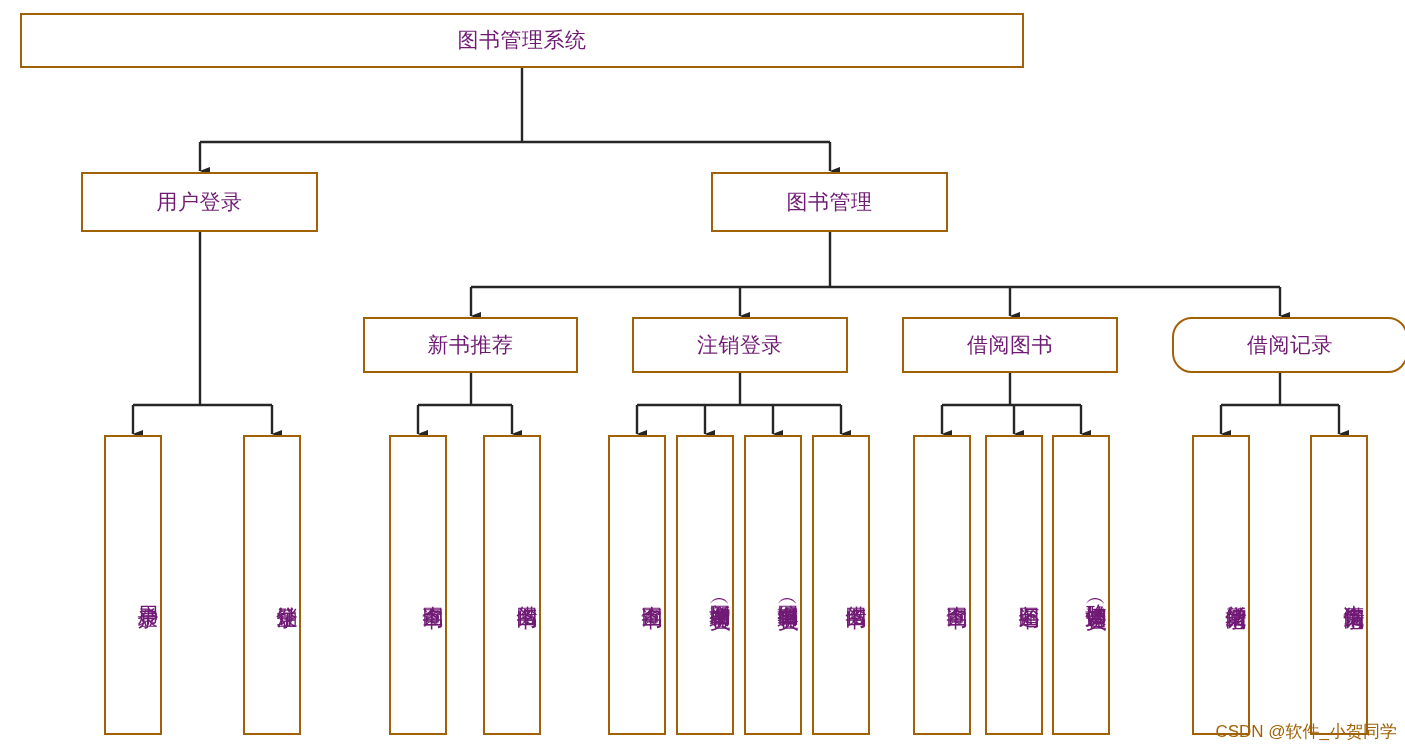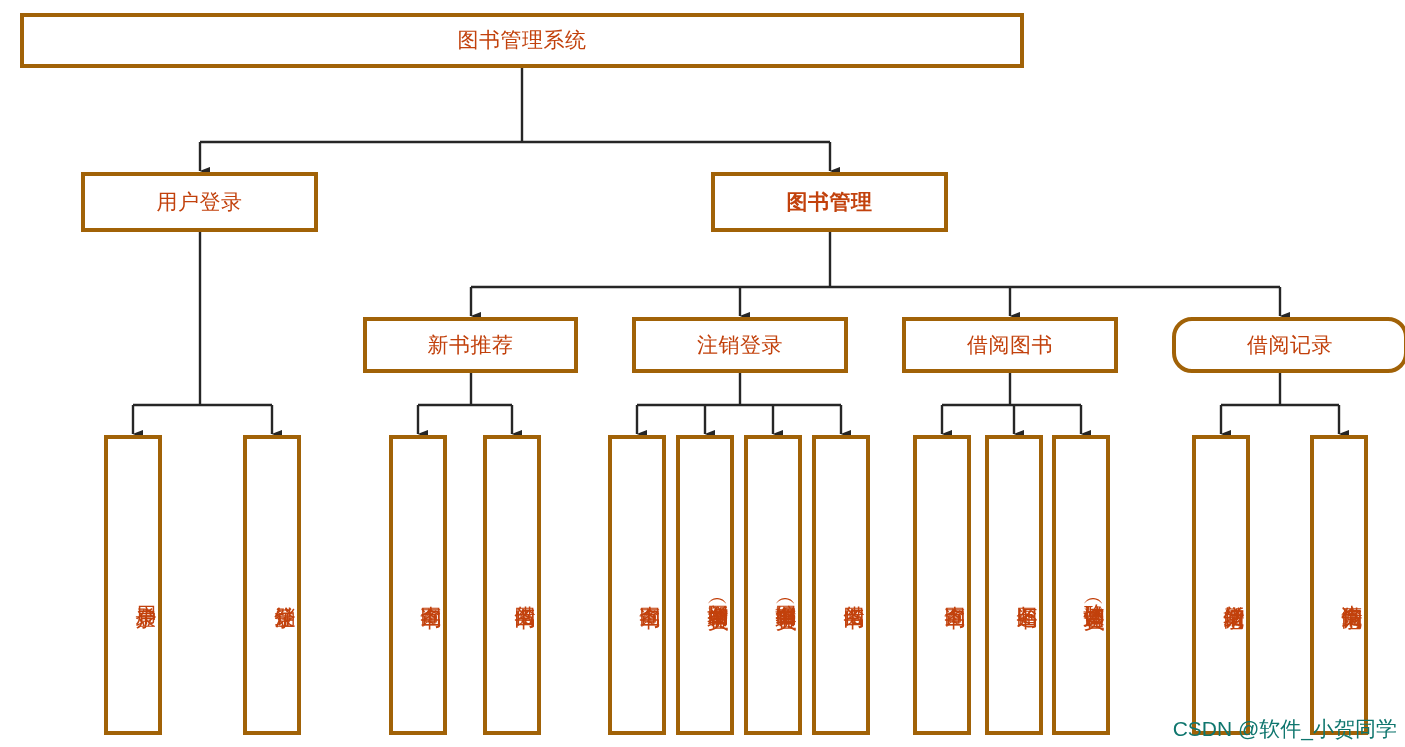--- a/index.html
+++ b/index.html
@@ -23,25 +23,25 @@
     left: 0;
     top: 0;
     width: 1405px;
     height: 747px;
     pointer-events: none;
   }
   .node {
     position: absolute;
     box-sizing: border-box;
     background: #ffffff;
-    border: 4px solid #a16207;
+    border: 2px solid #a16207;
     display: flex;
     align-items: center;
     justify-content: center;
-    color: #c2410c;
+    color: #701a75;
     z-index: 2;
   }
   .node-h {
     font-size: 21px;
     line-height: 1.25;
     letter-spacing: 0.5px;
     white-space: nowrap;
   }
   .node-v {
     writing-mode: vertical-rl;
@@ -56,22 +56,22 @@
   }
   .node-v .vtext {
     writing-mode: vertical-rl;
     text-orientation: upright;
     display: block;
   }
   #watermark {
     position: absolute;
     right: 8px;
     bottom: 4px;
-    font-size: 21px;
-    color: #0f766e;
+    font-size: 17px;
+    color: #a16207;
     white-space: nowrap;
     z-index: 5;
     font-family: "Liberation Sans", "DejaVu Sans", sans-serif;
   }
 </style>
 </head>
 <body>
 
 <div id="canvas">
 
@@ -118,21 +118,21 @@
       </g>
   </svg>
 
   <div id="nodes">
       <div class="node node-h" style="left: 20px; top: 13px; width: 1004px; height: 55px;">
         <span>图书管理系统</span>
       </div>
       <div class="node node-h" style="left: 81px; top: 172px; width: 237px; height: 60px;">
         <span>用户登录</span>
       </div>
-      <div class="node node-h" style="left: 711px; top: 172px; width: 237px; height: 60px; font-weight: bold;">
+      <div class="node node-h" style="left: 711px; top: 172px; width: 237px; height: 60px;">
         <span>图书管理</span>
       </div>
       <div class="node node-h" style="left: 363px; top: 317px; width: 215px; height: 56px;">
         <span>新书推荐</span>
       </div>
       <div class="node node-h" style="left: 632px; top: 317px; width: 216px; height: 56px;">
         <span>注销登录</span>
       </div>
       <div class="node node-h" style="left: 902px; top: 317px; width: 216px; height: 56px;">
         <span>借阅图书</span>

